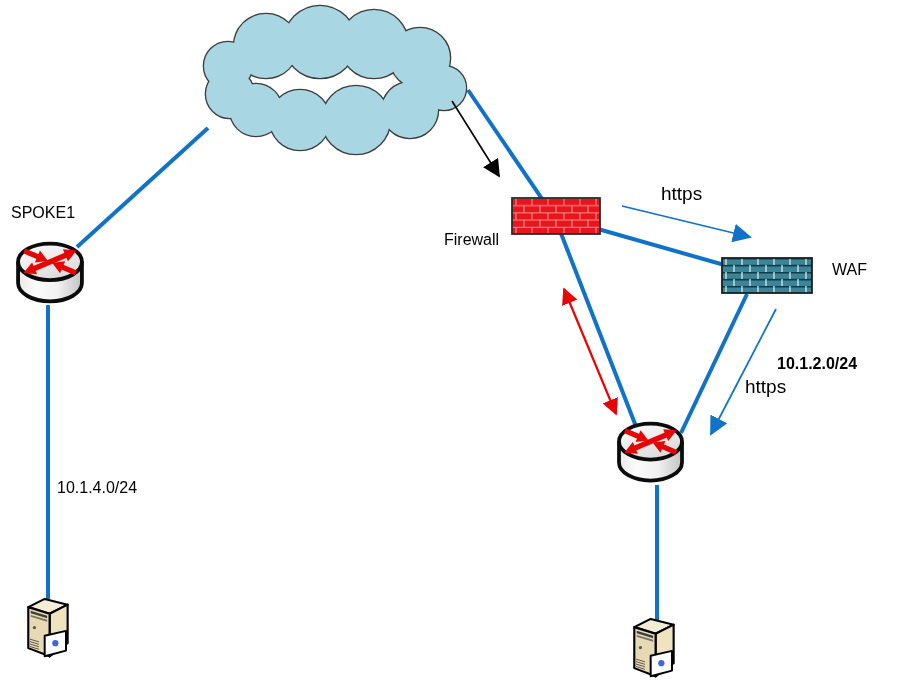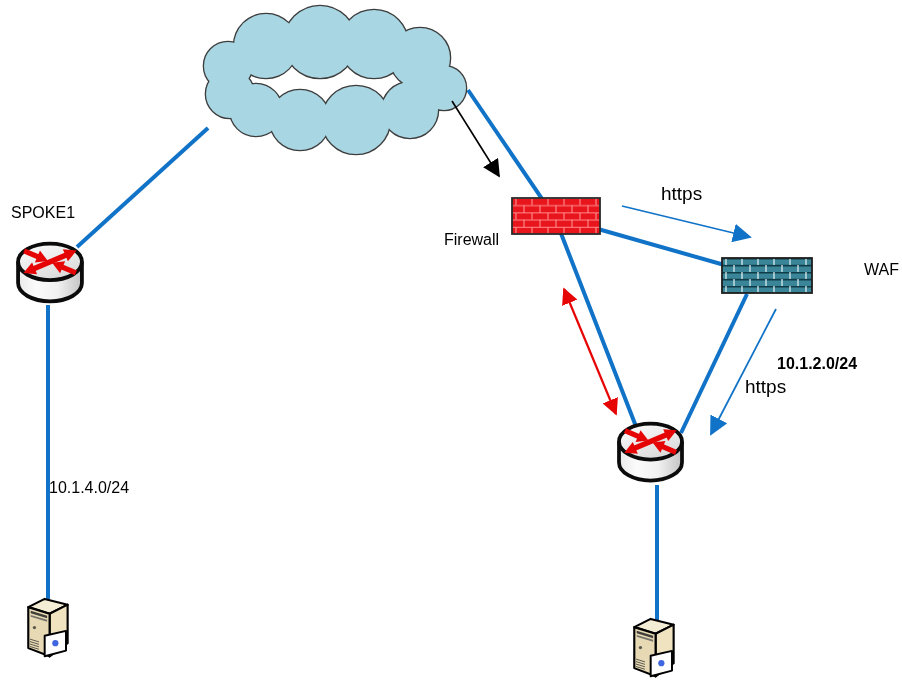--- a/index.html
+++ b/index.html
@@ -139,21 +139,21 @@
       <path d="M564,289 L616,414" stroke="#e60505" stroke-width="2.2" marker-start="url(#mRed)" marker-end="url(#mRed)"></path>
     </g>
   </svg>
 
   <div class="lbl" style="left:11px; top:204px;">SPOKE1</div>
 
   <div class="lbl" style="left:444px; top:231px;">Firewall</div>
 
   <div class="lbl" style="left:661px; top:184px; font-size:19px;">https</div>
 
-  <div class="lbl" style="left:864px; top:261px;">WAF</div>
+  <div class="lbl" style="left:832px; top:261px;">WAF</div>
 
   <div class="lbl" style="left:777px; top:355px;font-weight:bold;">10.1.2.0/24</div>
 
   <div class="lbl" style="left:745px; top:377px; font-size:19px;">https</div>
 
-  <div class="lbl" style="left:49px; top:479px;">10.1.4.0/24</div>
+  <div class="lbl" style="left:57px; top:479px;">10.1.4.0/24</div>
 
 </div>
 
 </body></html>

